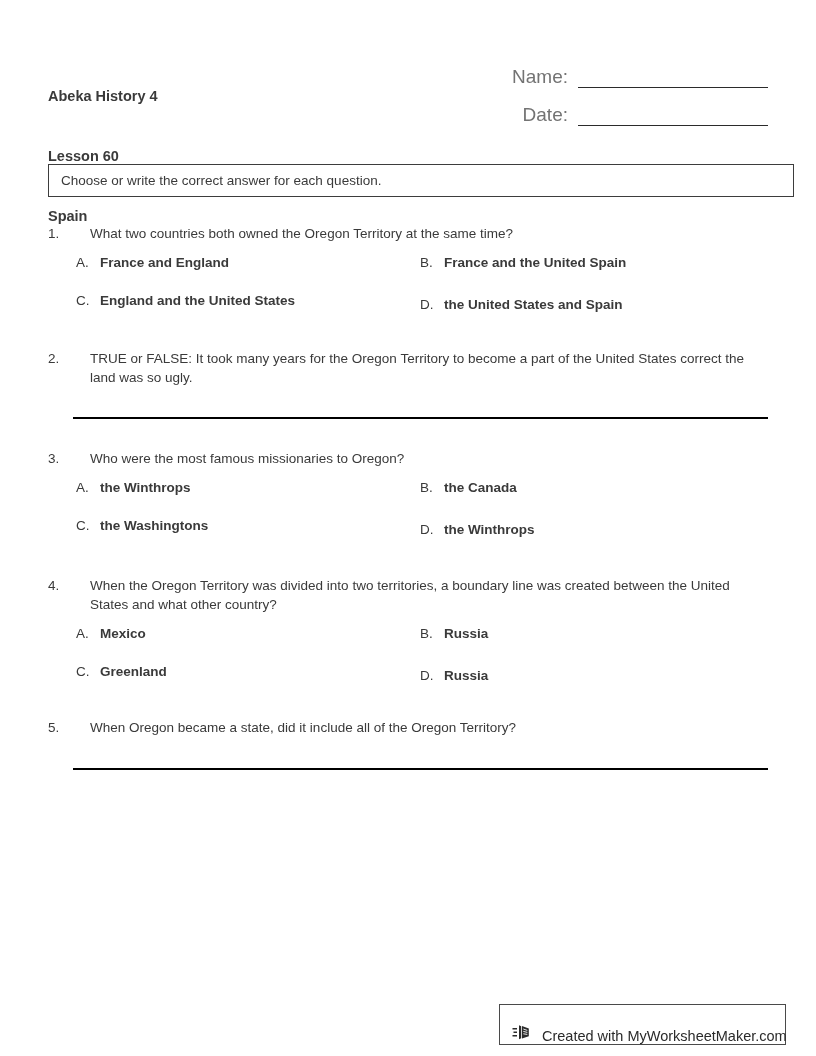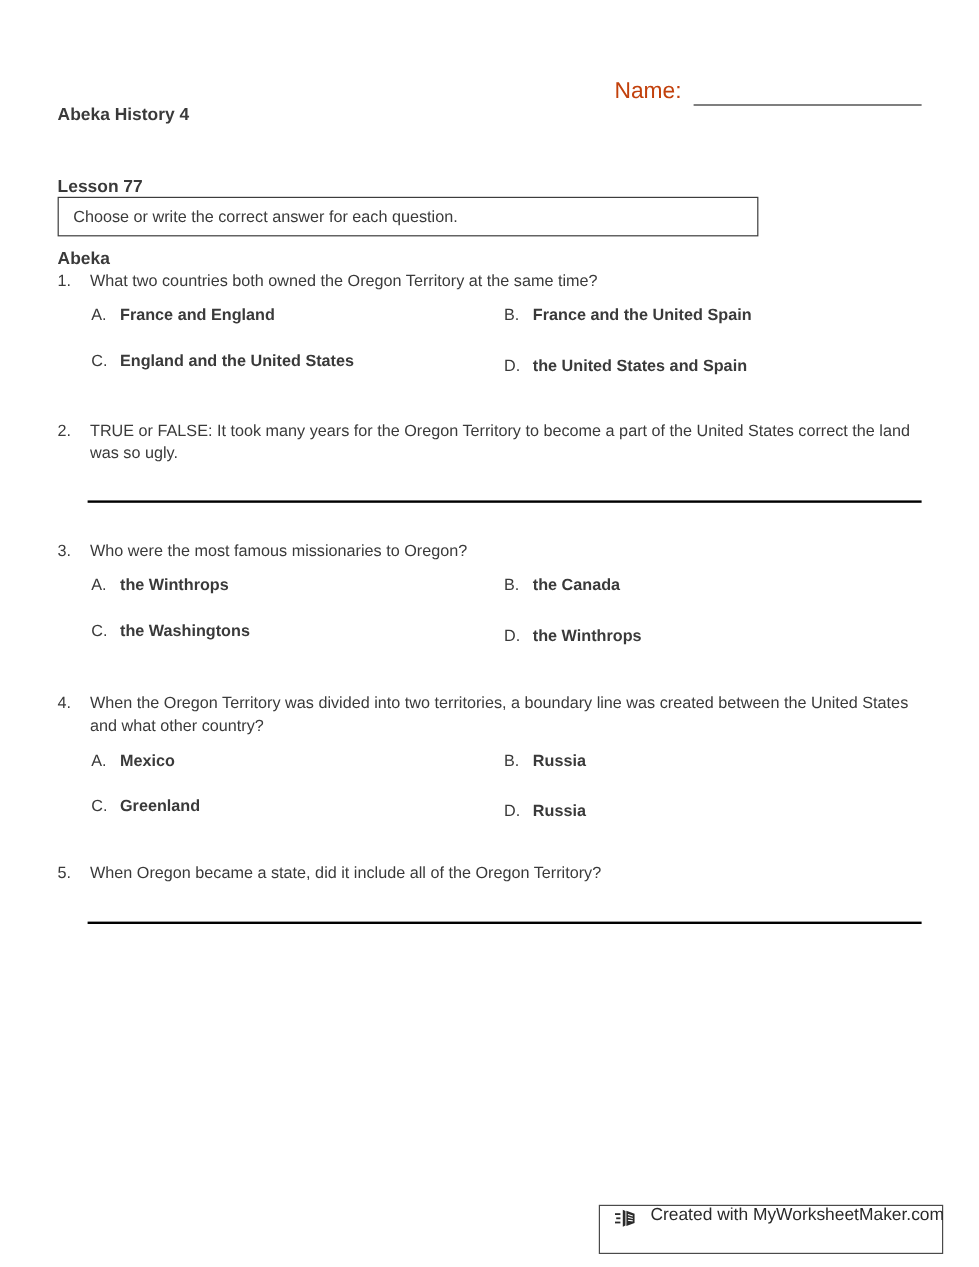--- a/index.html
+++ b/index.html
@@ -47,36 +47,36 @@
   }
   .nd-row {
     display: flex;
     align-items: flex-end;
     justify-content: flex-end;
     height: 38px;
   }
   .nd-label {
     font-size: 19px;
     line-height: 22px;
-    color: #c2410c;
+    color: #737373;
     padding-right: 10px;
     white-space: nowrap;
   }
   .nd-line {
     width: 190px;
     border-bottom: 1.6px solid #2b2b2b;
     height: 20px;
   }
 
   
   .instruction-box {
     position: absolute;
     left: 48px;
     top: 164px;
-    width: 584px;
+    width: 746px;
     height: 33px;
     border: 1.3px solid #3d3d3d;
     box-sizing: border-box;
     display: flex;
     align-items: center;
   }
   .instruction-text {
     font-size: 13.5px;
     color: #3a3a3a;
     padding-left: 12px;
@@ -99,20 +99,21 @@
     flex: 0 0 27px;
     font-size: 13.5px;
     line-height: 19px;
     color: #3a3a3a;
   }
   .q-text {
     font-size: 13.5px;
     line-height: 19px;
     color: #3a3a3a;
     flex: 1 1 auto;
+    margin-left: 15px;
   }
 
   .options {
     position: relative;
     margin-top: 10px;
     height: 72px;
   }
   .option {
     position: absolute;
     display: flex;
@@ -142,21 +143,21 @@
   .footer-badge {
     position: absolute;
     left: 499px;
     top: 1004px;
     width: 287px;
     height: 41px;
     border: 1.2px solid #4a4a4a;
     box-sizing: border-box;
     background: #ffffff;
     display: flex;
-    align-items: flex-start;
+    align-items: flex-end;
     padding-left: 12px;
   }
   .badge-logo {
     width: 22px;
     height: 22px;
     flex: 0 0 22px;
     position: relative;
     margin-right: 8px;
   }
   .badge-text {
@@ -166,27 +167,31 @@
   }
 </style>
 </head>
 <body>
 
 <div class="page">
 
   <div class="header">
     <div class="doc-title">
       <div>Abeka History 4</div>
-      <div>Lesson 77</div>
-      <div>Abeka</div>
+      <div>Lesson 60</div>
+      <div>Spain</div>
     </div>
 
     <div class="namedate">
       <div class="nd-row">
         <span class="nd-label">Name:</span>
+        <span class="nd-line"></span>
+      </div>
+      <div class="nd-row">
+        <span class="nd-label">Date:</span>
         <span class="nd-line"></span>
       </div>
     </div>
   </div>
 
   <div class="instruction-box">
     <span class="instruction-text">Choose or write the correct answer for each question.</span>
   </div>
 
   <div class="questions">

